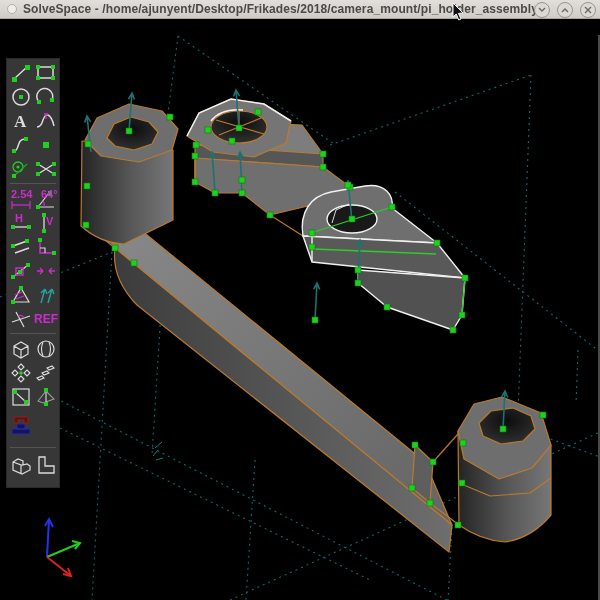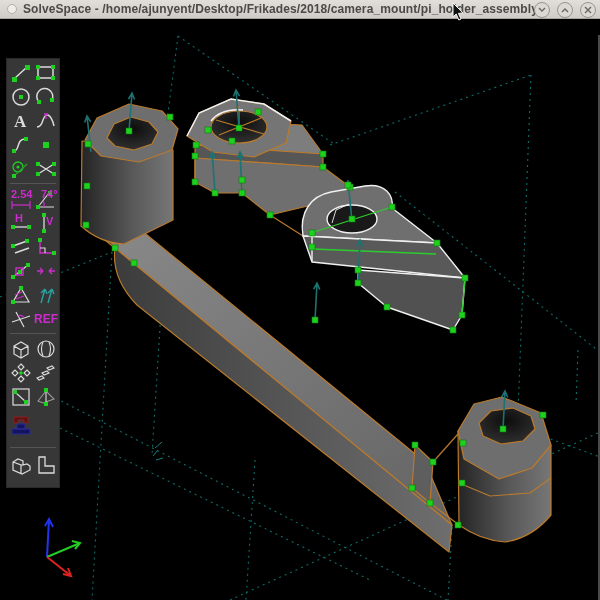--- a/index.html
+++ b/index.html
@@ -329,21 +329,21 @@
         </svg>
       <span class="tb-label" style="left:2px;top:1px">2.54</span>
       </div>
     <div class="tb-cell" style="left:27px;top:128px">
       <svg width="22" height="22">
           <path d="M3,19 L19,19 M3,19 L14,5" stroke="#dcdcdc" stroke-width="1.2" fill="none"></path>
         <path d="M9,19 A7,7 0 0 0 8,13" stroke="#cc2ccc" stroke-width="1.2" fill="none"></path>
         <rect x="1" y="17" width="4" height="4" fill="#1fd11f"></rect>
           <rect x="13" y="3" width="4" height="4" fill="#1fd11f"></rect>
         </svg>
-      <span class="tb-label" style="left:7px;top:1px">74°</span>
+      <span class="tb-label" style="left:7px;top:1px">64°</span>
       </div>
 
     <div class="tb-cell" style="left:2px;top:152px">
       <svg width="22" height="22">
           <line x1="3" y1="15" x2="19" y2="15" stroke="#dcdcdc" stroke-width="1.3"></line>
         <rect x="1" y="13" width="4" height="4" fill="#1fd11f"></rect>
           <rect x="17" y="13" width="4" height="4" fill="#1fd11f"></rect>
         </svg>
       <span class="tb-label" style="left:6px;top:1px">H</span>
       </div>

